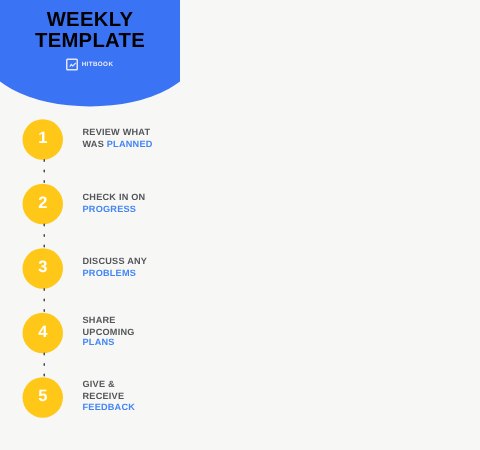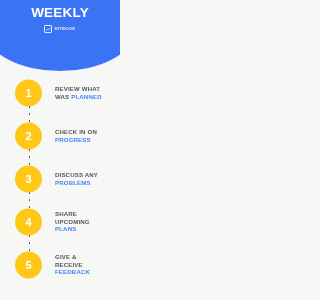--- a/index.html
+++ b/index.html
@@ -41,21 +41,21 @@
     width: 120px;
     height: 71px;
     display: flex;
     flex-direction: column;
     align-items: center;
     justify-content: flex-start;
     padding-top: 6px;
     box-sizing: border-box;
   }
   .title {
-    color: #ffffff;
+    color: #000000;
     font-weight: bold;
     font-size: 13.5px;
     line-height: 14.2px;
     letter-spacing: 0.2px;
     text-align: center;
     margin: 0;
     text-transform: uppercase;
   }
   .title-line { display: block; }
 
@@ -153,20 +153,21 @@
 </style>
 </head>
 <body>
 
 <div id="infographic">
 
   <div class="header">
     <div class="header-inner">
       <h1 class="title">
         <span class="title-line">WEEKLY</span>
+        <span class="title-line">TEMPLATE</span>
       </h1>
       <div class="logo">
         <span class="logo-mark">
           <svg width="5" height="5" viewBox="0 0 10 10" aria-hidden="true">
             <polyline points="1,7 3,4 5,6 9,2" fill="none" stroke="#dfe7fb" stroke-width="1.6"></polyline>
           </svg>
         </span>
         <span class="logo-text">HITBOOK</span>
       </div>
     </div>

